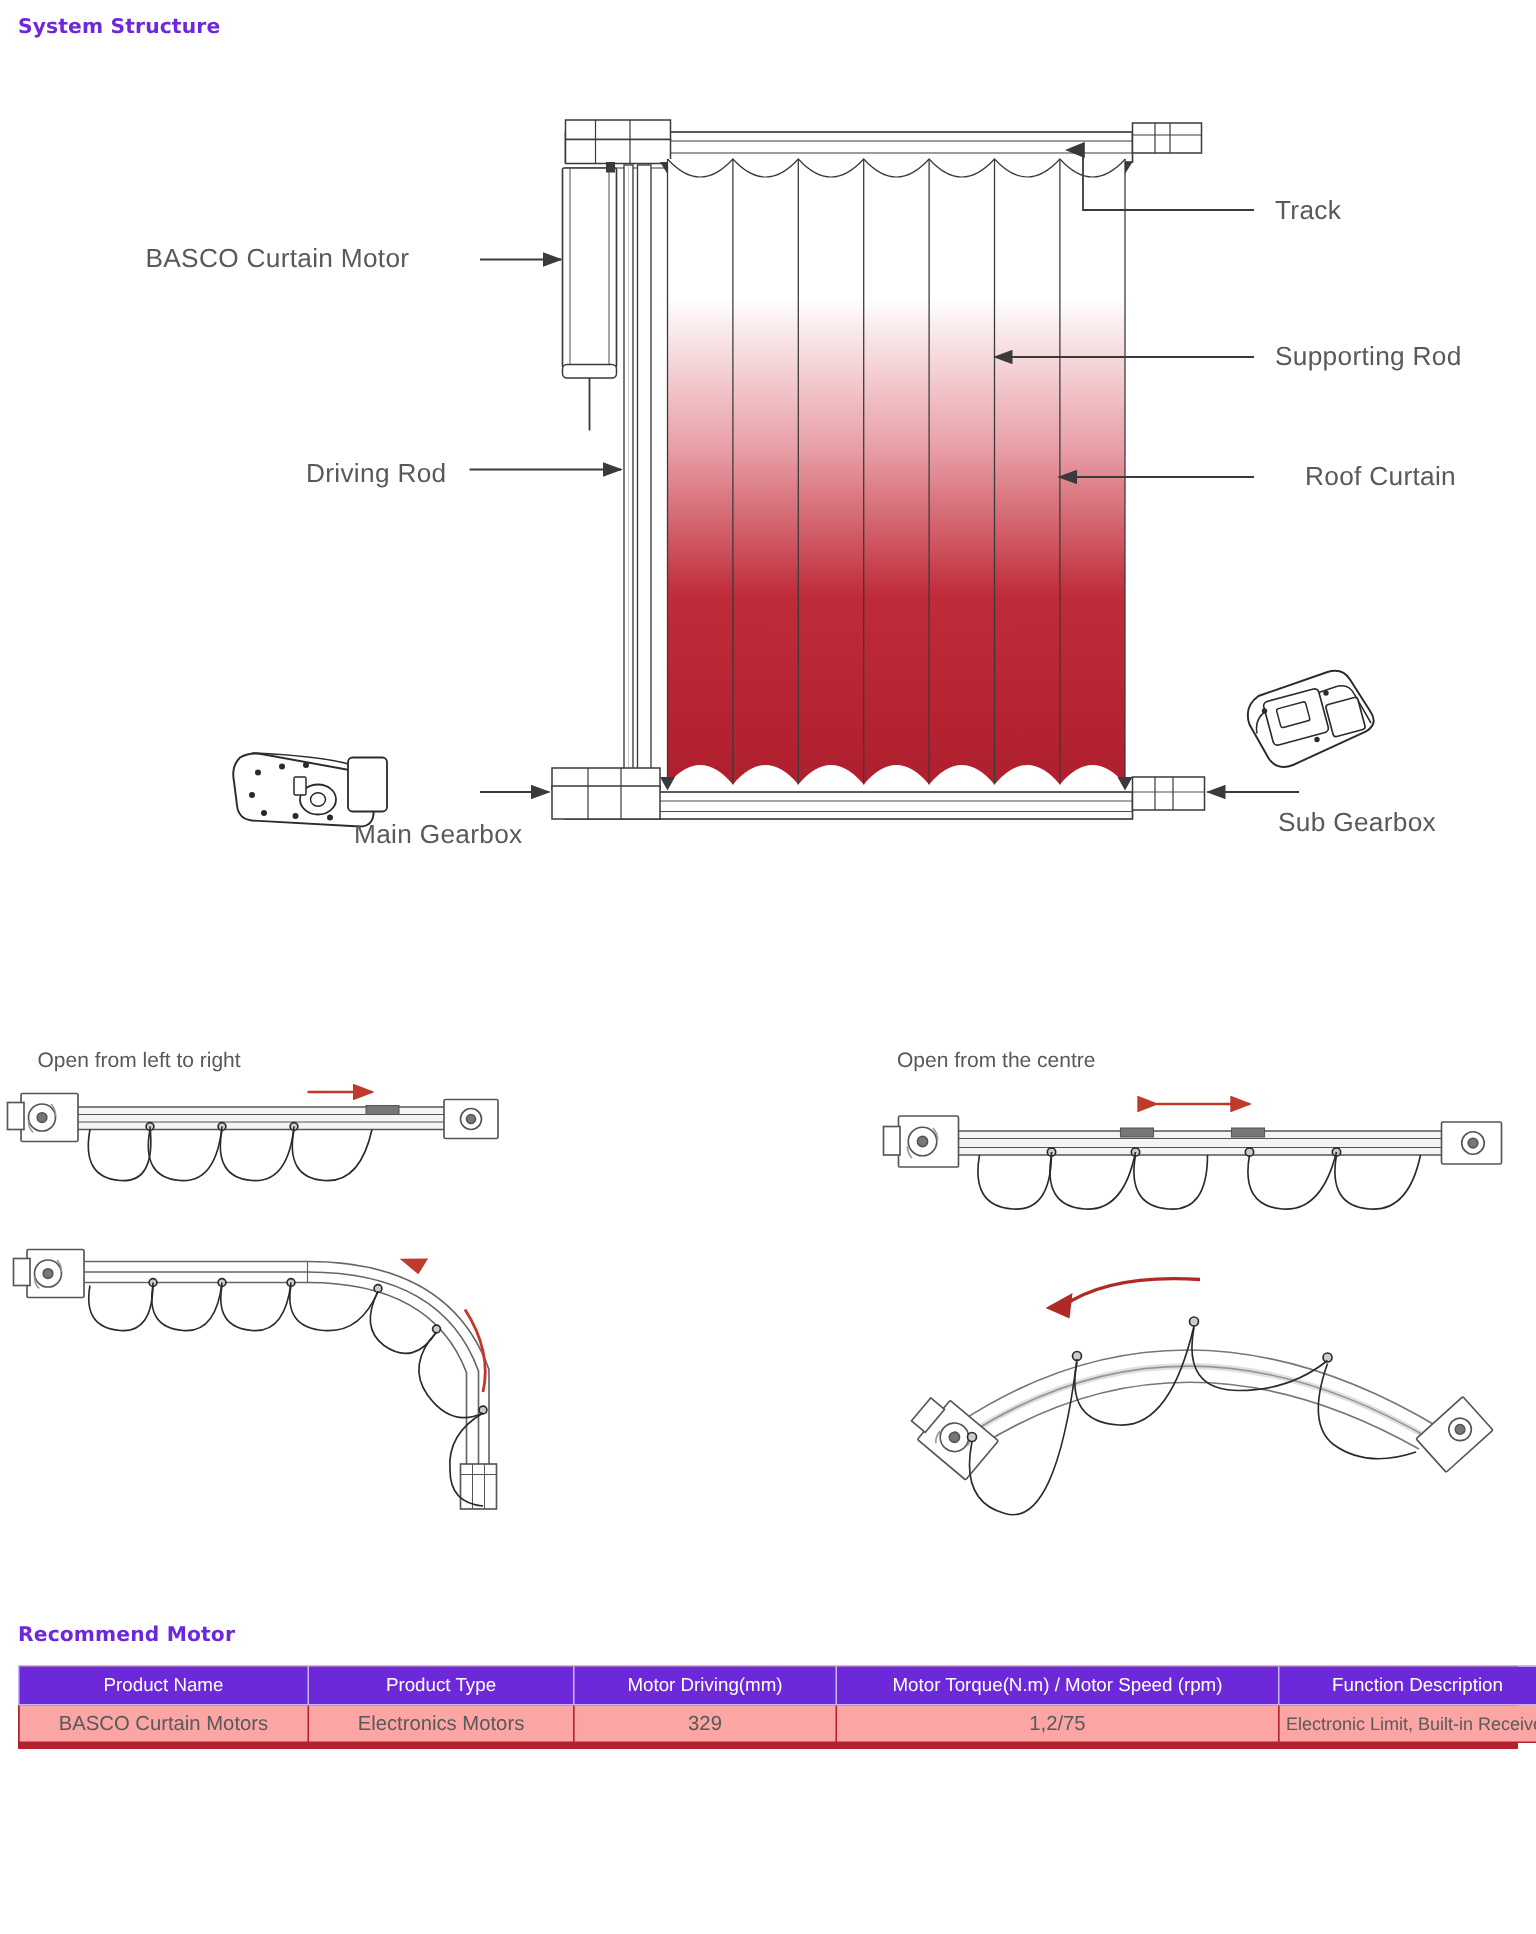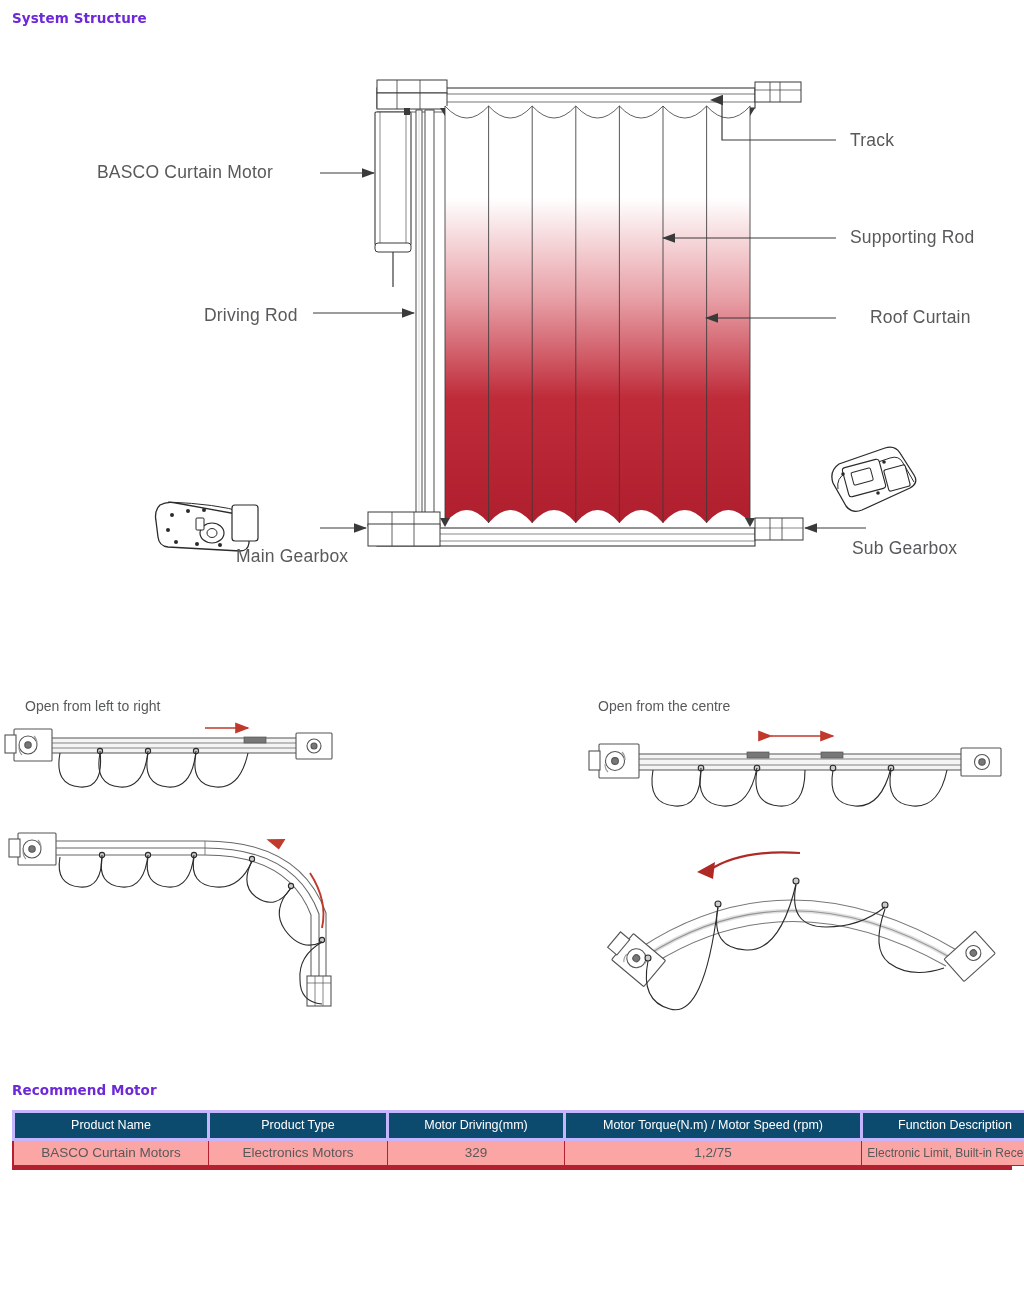--- a/index.html
+++ b/index.html
@@ -28,22 +28,22 @@
 
   
   svg{display:block;overflow:visible;}
 
   
   .tbl{
     position:absolute;border-collapse:collapse;table-layout:fixed;
     font-family:"Liberation Sans","DejaVu Sans",sans-serif;
   }
   .tbl th{
-    background:#0c4a6e;color:#ffffff;font-weight:normal;font-size:12.5px;
-    text-align:center;padding:5px 2px 6px;border:3px solid #c4b5fd;
+    background:#6d28d9;color:#ffffff;font-weight:normal;font-size:12.5px;
+    text-align:center;padding:5px 2px 6px;border:1px solid #c4b5fd;
     white-space:nowrap;
   }
   .tbl td{
     background:#fca5a5;color:#58595b;font-size:13.5px;text-align:center;
     padding:4px 2px 5px;border:1.6px solid #b32131;white-space:nowrap;
   }
   .tbl td.desc{font-size:12px;}
   .tbl-wrap{position:absolute;left:12px;top:1110px;width:1000px;
             background:#b32131;padding:0 0 4px 0;}
 </style>

